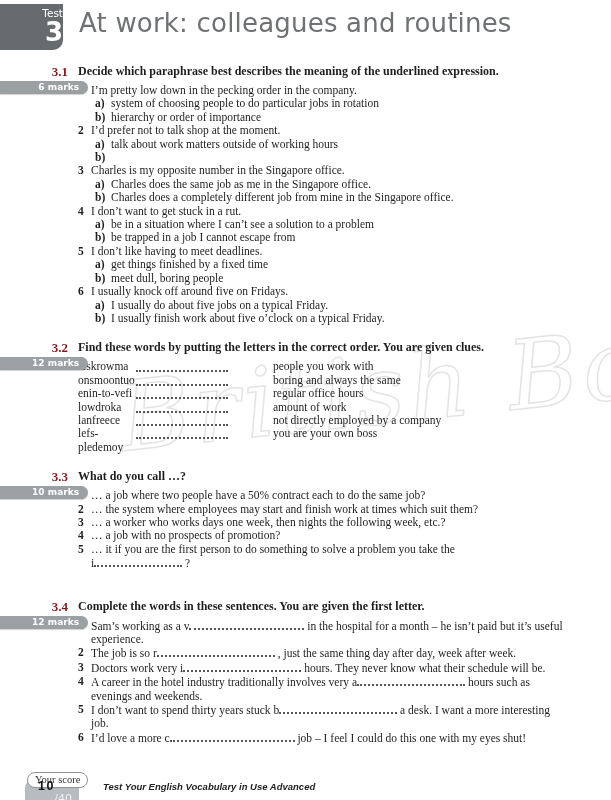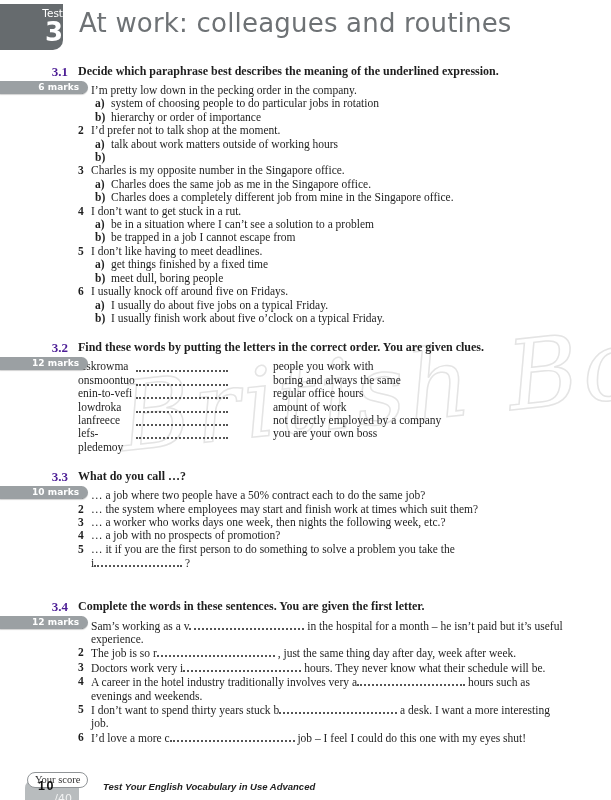--- a/index.html
+++ b/index.html
@@ -20,21 +20,21 @@
   .test-label{font-size:10.5px;line-height:12px;}
   .test-num{font-size:26px;font-weight:bold;line-height:26px;}
   .title{position:absolute;left:79px;top:8px;margin:0;font-family:"DejaVu Sans",sans-serif;
     font-weight:400;font-size:26px;color:#6e7275;letter-spacing:0.2px;}
 
   
   #sections{position:absolute;left:0;top:64px;width:611px;z-index:1;}
   .section{display:flex;margin-bottom:15px;}
   .section:nth-child(3){margin-bottom:28px;}
   .gutter{width:78px;flex:none;position:relative;}
-  .secnum{text-align:right;padding-right:10px;font-size:13px;font-weight:600;color:#4c1d95;line-height:15px;}
+  .secnum{text-align:right;padding-right:10px;font-size:13px;font-weight:600;color:#7f1d1d;line-height:15px;}
   .badge{margin-top:2px;width:88px;height:13px;background:#9ba0a3;border-radius:0 8px 8px 0;
     color:#ffffff;font-family:"DejaVu Sans",sans-serif;font-size:9px;font-weight:bold;
     text-align:right;padding-right:9px;line-height:13px;box-sizing:border-box;
     box-shadow:0 1px 1px rgba(0,0,0,0.18);}
   .content{flex:1;padding-right:44px;font-size:11.5px;line-height:13.4px;}
   .heading{font-weight:bold;font-size:12px;margin:0 0 5px 0;line-height:15px;}
   .item{display:flex;}
   .inum{flex:none;width:13px;font-weight:bold;}
   .ibody{flex:1;}
   .opt{display:flex;margin-left:4px;}

